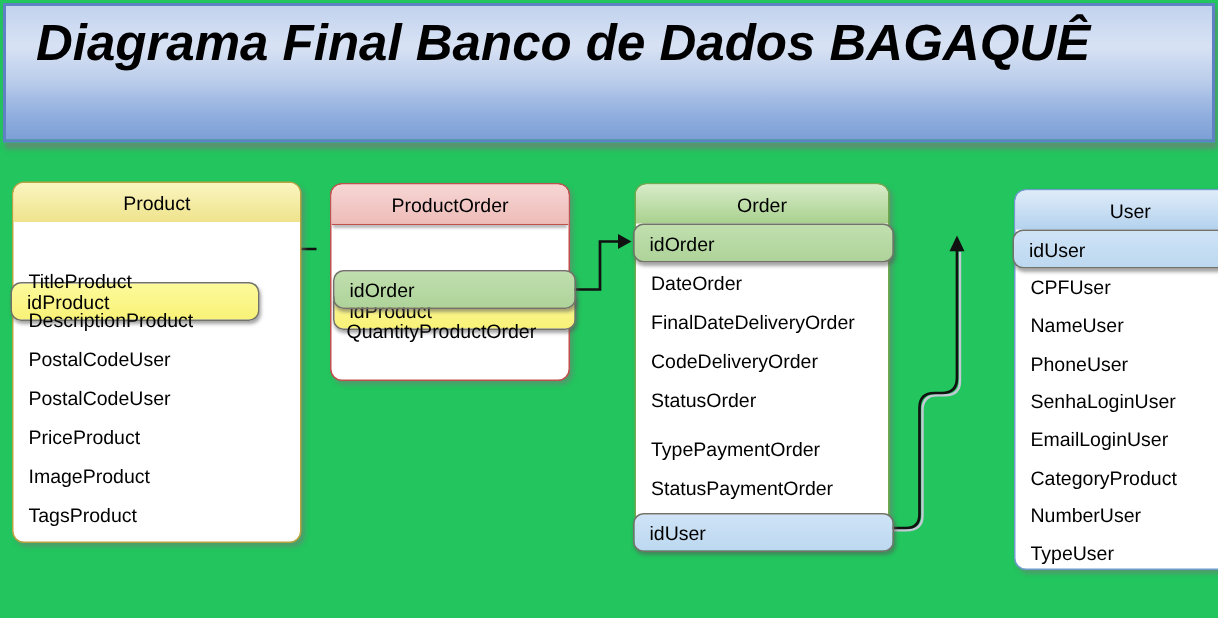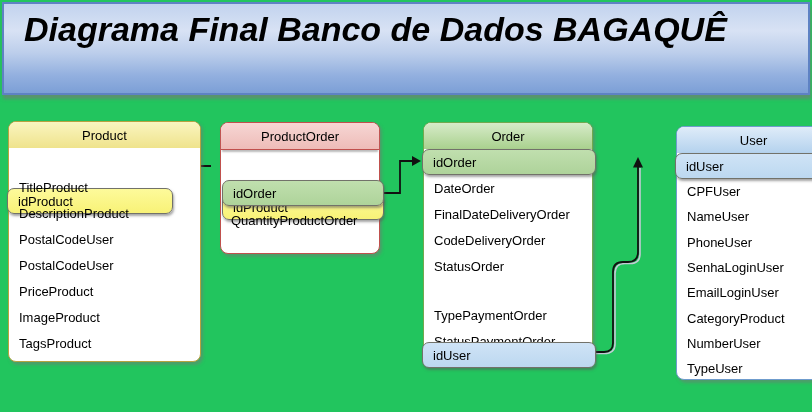--- a/index.html
+++ b/index.html
@@ -45,21 +45,21 @@
   .t-po .kr2{top:57px;}
   .t-po .row{height:24px;}
 
   
   .t-order{left:423px;top:122px;width:170px;height:236px;border:1.3px solid #72a94e;}
   .t-order .thead{height:26px;background:linear-gradient(180deg,#d7ebc9,#a9d18e);}
   .t-order .rows{padding-top:26px;}
   .t-order .keyrow{left:-2px;width:174px;}
   .t-order .kr-pk{top:26px;}
   .t-order .kr-fk{top:219px;}
-  .t-order .gap-top{margin-top:23px;}
+  .t-order .gap-top{margin-top:7px;}
 
   
   .t-user{left:676px;top:126px;width:155px;height:254px;border:1.3px solid #6f9ccd;}
   .t-user .thead{height:26px;background:linear-gradient(180deg,#dfecf9,#b4d2ee);}
   .t-user .rows{padding-top:26px;}
   .t-user .keyrow{top:26px;left:-2px;width:160px;}
   .t-user .row{height:25.3px;}
 
   
   .connectors{position:absolute;left:0;top:0;width:812px;height:412px;pointer-events:none;}

